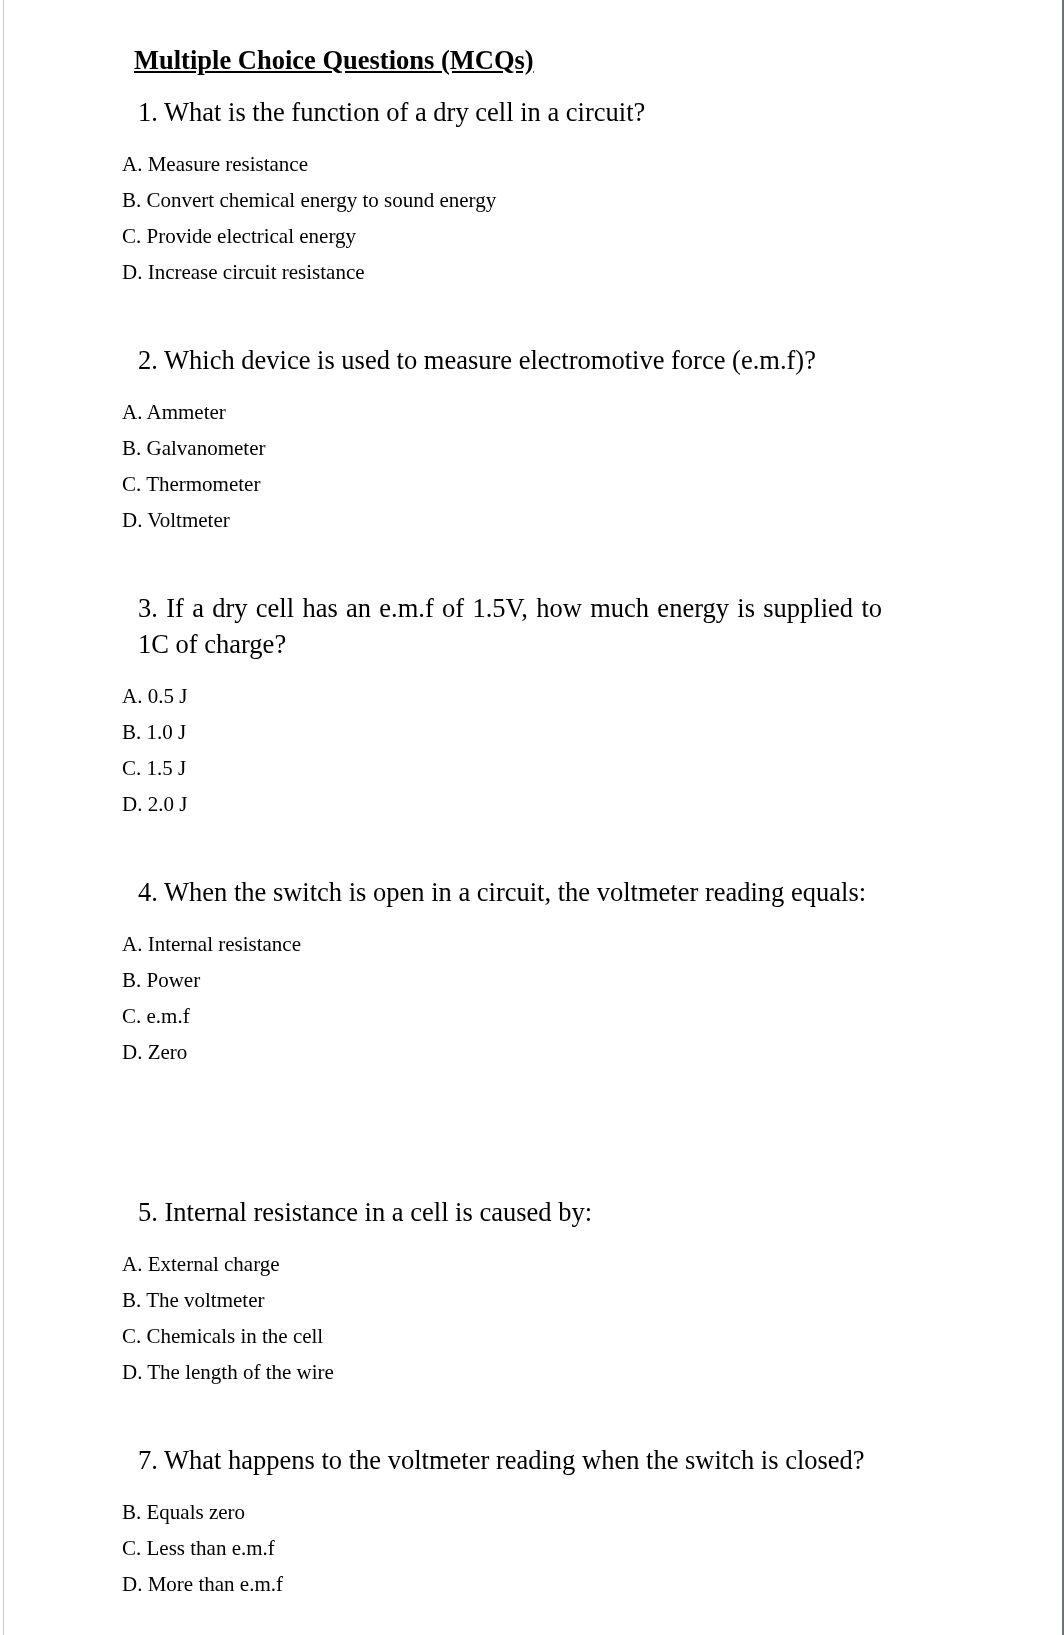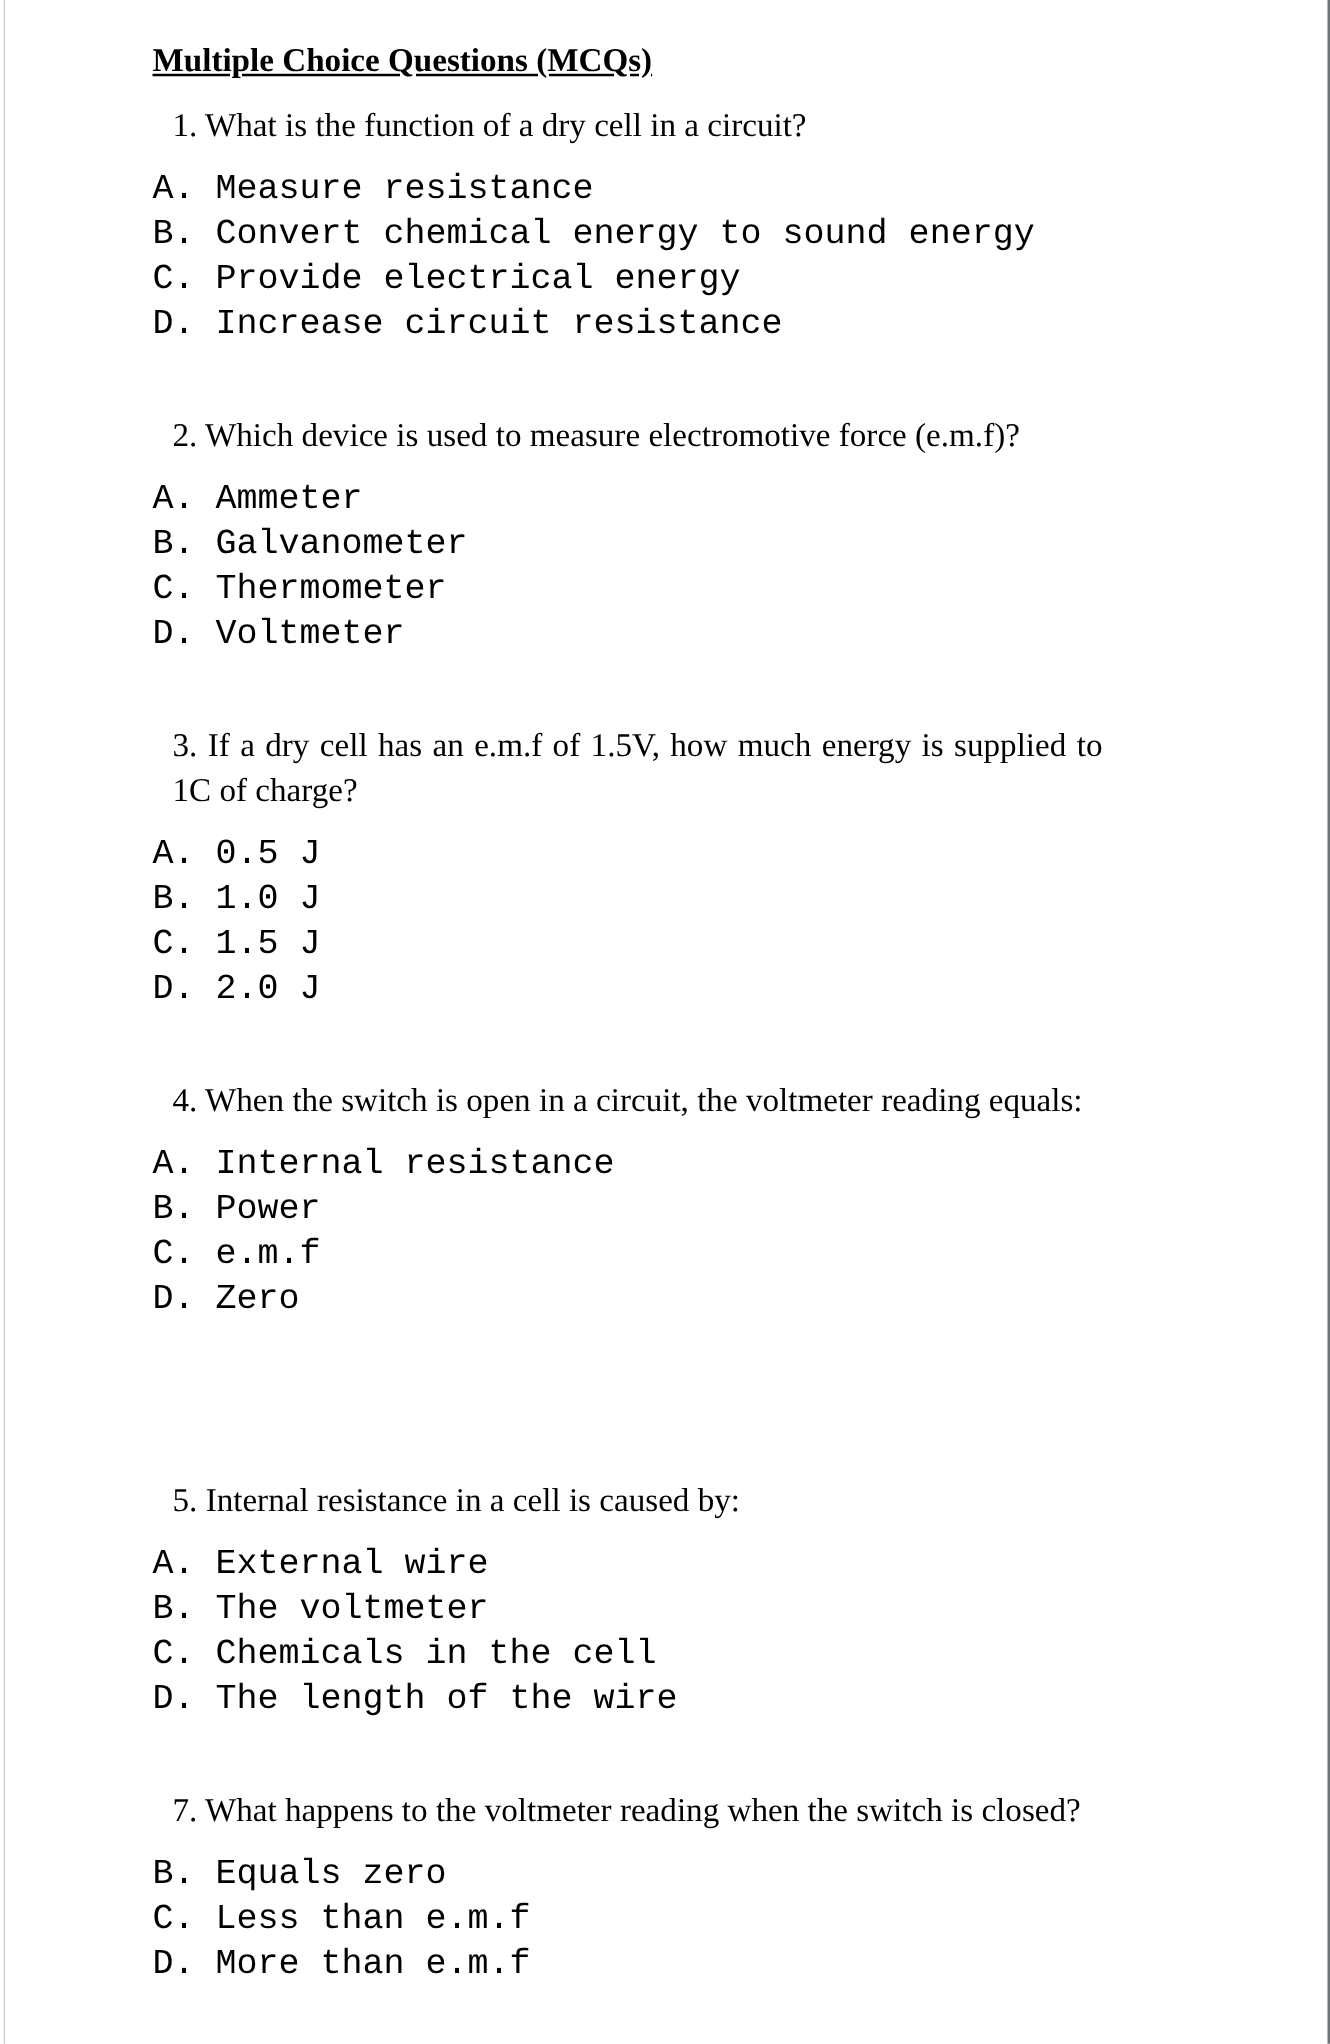--- a/index.html
+++ b/index.html
@@ -31,21 +31,21 @@
   .doc {
     position: absolute;
     left: 122px;
     top: 30px;
     width: 776px;
   }
   .doc-title {
     font-size: 26.5px;
     line-height: 36px;
     text-align: left;
-    margin: 0;
+    margin: 12px;
     white-space: nowrap;
   }
   .doc-title span.u {
     text-decoration: underline;
     text-underline-offset: 2px;
   }
   .q-block {
     margin: 0;
   }
   .q-stem {
@@ -53,26 +53,25 @@
     line-height: 36px;
     text-align: justify;
     text-justify: inter-word;
     margin: 16px;
     hyphens: none;
   }
   .q-stem.no-justify {
     text-align: left;
   }
   .opt {
-    font-size: 28px;
+    font-size: 21px;
     line-height: 36px;
     text-align: left;
     margin: 0;
     white-space: nowrap;
-    font-family: Liberation Mono, monospace;
   }
   .gap-small { height: 36px; }
   .gap-large { height: 108px; }
 </style>
 </head>
 <body>
 
 <div class="page-edge-left"></div>
 <div class="page-edge-right"></div>
 
@@ -115,21 +114,21 @@
     <p class="opt">A. Internal resistance</p>
     <p class="opt">B. Power</p>
     <p class="opt">C. e.m.f</p>
     <p class="opt">D. Zero</p>
   </div>
 
   <div class="gap-large"></div>
 
   <div class="q-block">
     <p class="q-stem no-justify">5. Internal resistance in a cell is caused by:</p>
-    <p class="opt">A. External wire</p>
+    <p class="opt">A. External charge</p>
     <p class="opt">B. The voltmeter</p>
     <p class="opt">C. Chemicals in the cell</p>
     <p class="opt">D. The length of the wire</p>
   </div>
 
   <div class="gap-small"></div>
 
   <div class="q-block">
     <p class="q-stem">7. What happens to the voltmeter reading when the switch is closed?</p>
     <p class="opt">B. Equals zero</p>

